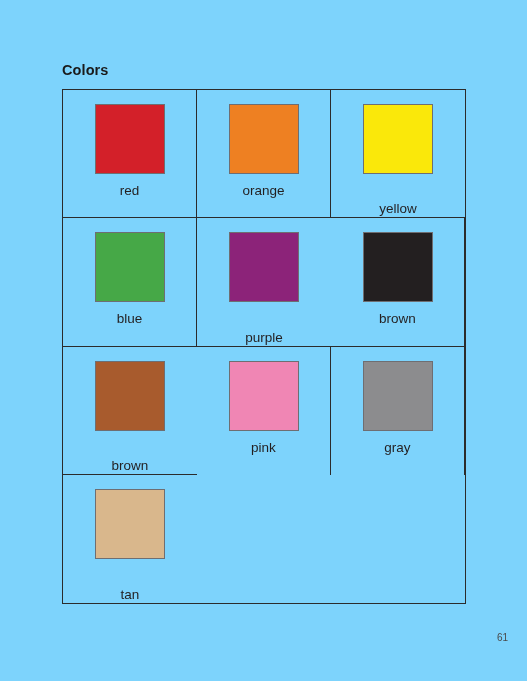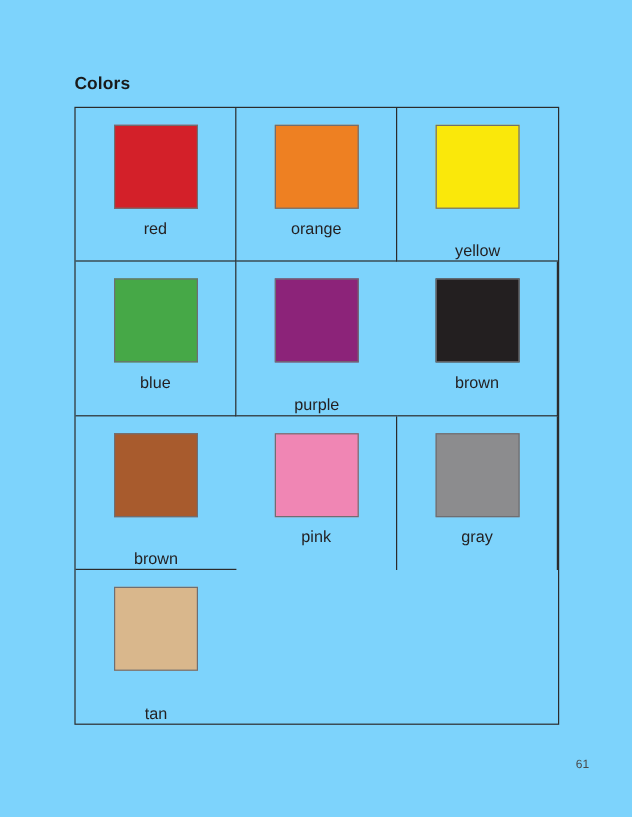--- a/index.html
+++ b/index.html
@@ -72,21 +72,21 @@
   .swatch-label {
     margin-top: 9px;
     font-size: 13.5px;
     color: #231f20;
     text-align: center;
     line-height: 16px;
   }
 
   .page-number {
     position: absolute;
-    right: 36px;
+    right: 19px;
     top: 632px;
     font-size: 10px;
     color: #4a4a4a;
     text-align: right;
   }
 </style>
 </head>
 <body>
 
 <div class="page">

